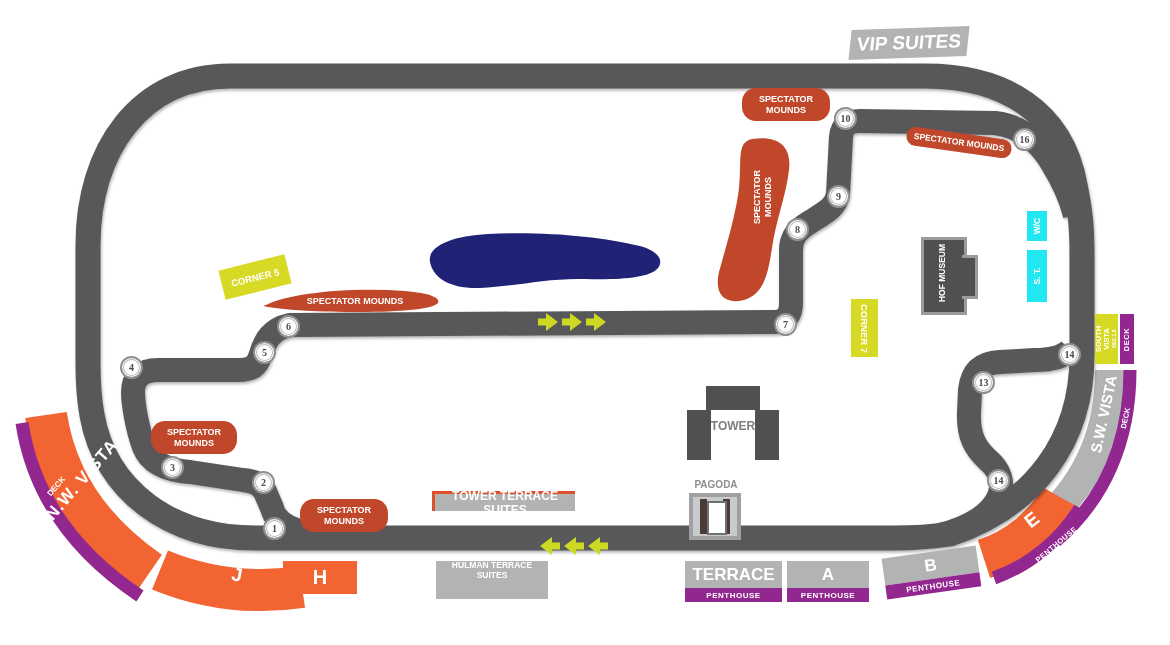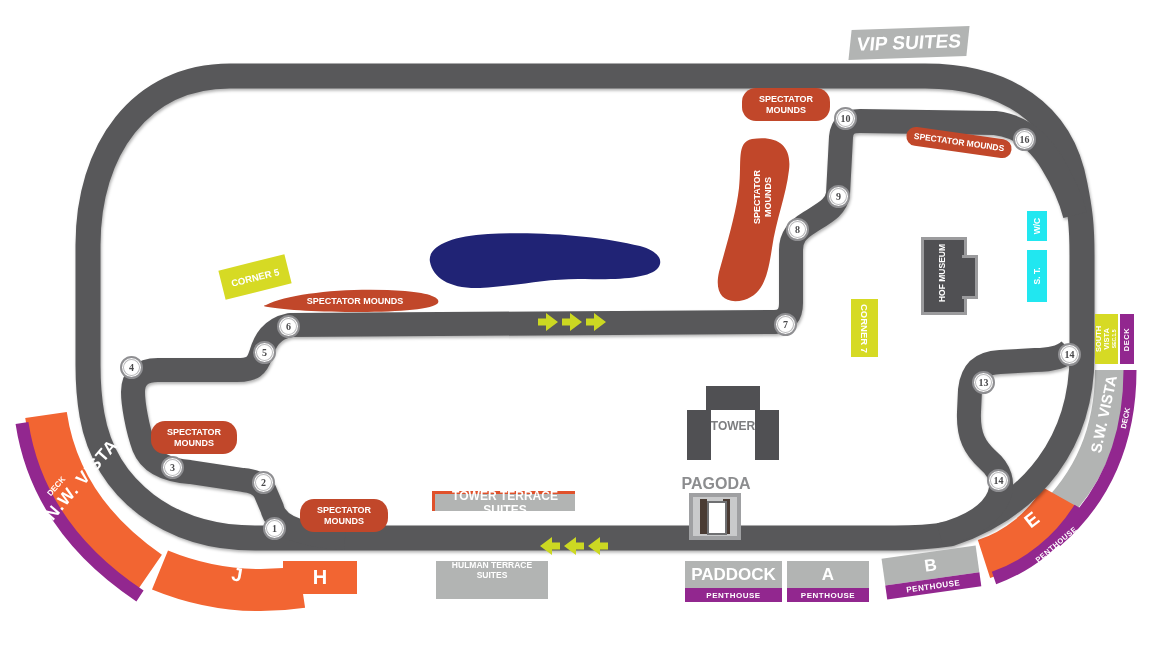--- a/index.html
+++ b/index.html
@@ -112,32 +112,32 @@
   </div>
   <div class="cyanbox" style="left:1027px;top:250px;width:20px;height:52px;">
     <span class="rot-90" style="font-size:8.5px;">S. T.</span>
   </div>
 
   <div class="darkbldg" style="left:706px;top:386px;width:54px;height:24px;"></div>
   <div class="darkbldg" style="left:687px;top:410px;width:24px;height:50px;"></div>
   <div class="darkbldg" style="left:755px;top:410px;width:24px;height:50px;"></div>
   <div class="lbl" style="left:711px;top:418px;width:44px;height:16px;font-size:12px;color:#7d7e80;">TOWER</div>
 
-  <div class="lbl" style="left:690px;top:478px;width:52px;height:12px;font-size:16px;color:#8c8d8f;">PAGODA</div>
+  <div class="lbl" style="left:690px;top:478px;width:52px;height:12px;font-size:10px;color:#8c8d8f;">PAGODA</div>
   <div style="position:absolute;left:689px;top:493px;width:52px;height:47px;background:#9fa0a2;">
     <div style="position:absolute;left:4px;top:4px;right:4px;bottom:4px;background:#c9cacb;"></div>
     <div style="position:absolute;left:11px;top:6px;width:7px;height:35px;background:#4a3c34;"></div>
     <div style="position:absolute;left:34px;top:6px;width:7px;height:35px;background:#4a3c34;"></div>
     <div style="position:absolute;left:18px;top:8px;width:16px;height:30px;background:#fff;border:2px solid #6f7072;"></div>
   </div>
 
   <div class="graybar" style="left:432px;top:491px;width:140px;height:17px;font-size:12px;border-top:3px solid #e0512b;border-left:3px solid #e0512b;">TOWER TERRACE SUITES</div>
   <div class="graybar" style="left:436px;top:561px;width:112px;height:38px;font-size:8.5px;align-items:flex-end;padding-bottom:19px;box-sizing:border-box;">HULMAN TERRACE SUITES</div>
 
-  <div class="graybar" style="left:685px;top:561px;width:97px;height:27px;font-size:17px;">PADDOCK</div>
+  <div class="graybar" style="left:685px;top:561px;width:97px;height:27px;font-size:17px;">TERRACE</div>
   <div class="purplebar" style="left:685px;top:588px;width:97px;height:14px;">PENTHOUSE</div>
 
   <div class="graybar" style="left:787px;top:561px;width:82px;height:27px;font-size:17px;">A</div>
   <div class="purplebar" style="left:787px;top:588px;width:82px;height:14px;">PENTHOUSE</div>
 
   <div style="position:absolute;left:884px;top:552px;width:95px;height:42px;transform:rotate(-8deg);">
     <div class="graybar" style="left:0;top:0;width:95px;height:27px;font-size:17px;">B</div>
     <div class="purplebar" style="left:0;top:27px;width:95px;height:14px;">PENTHOUSE</div>
   </div>
 

